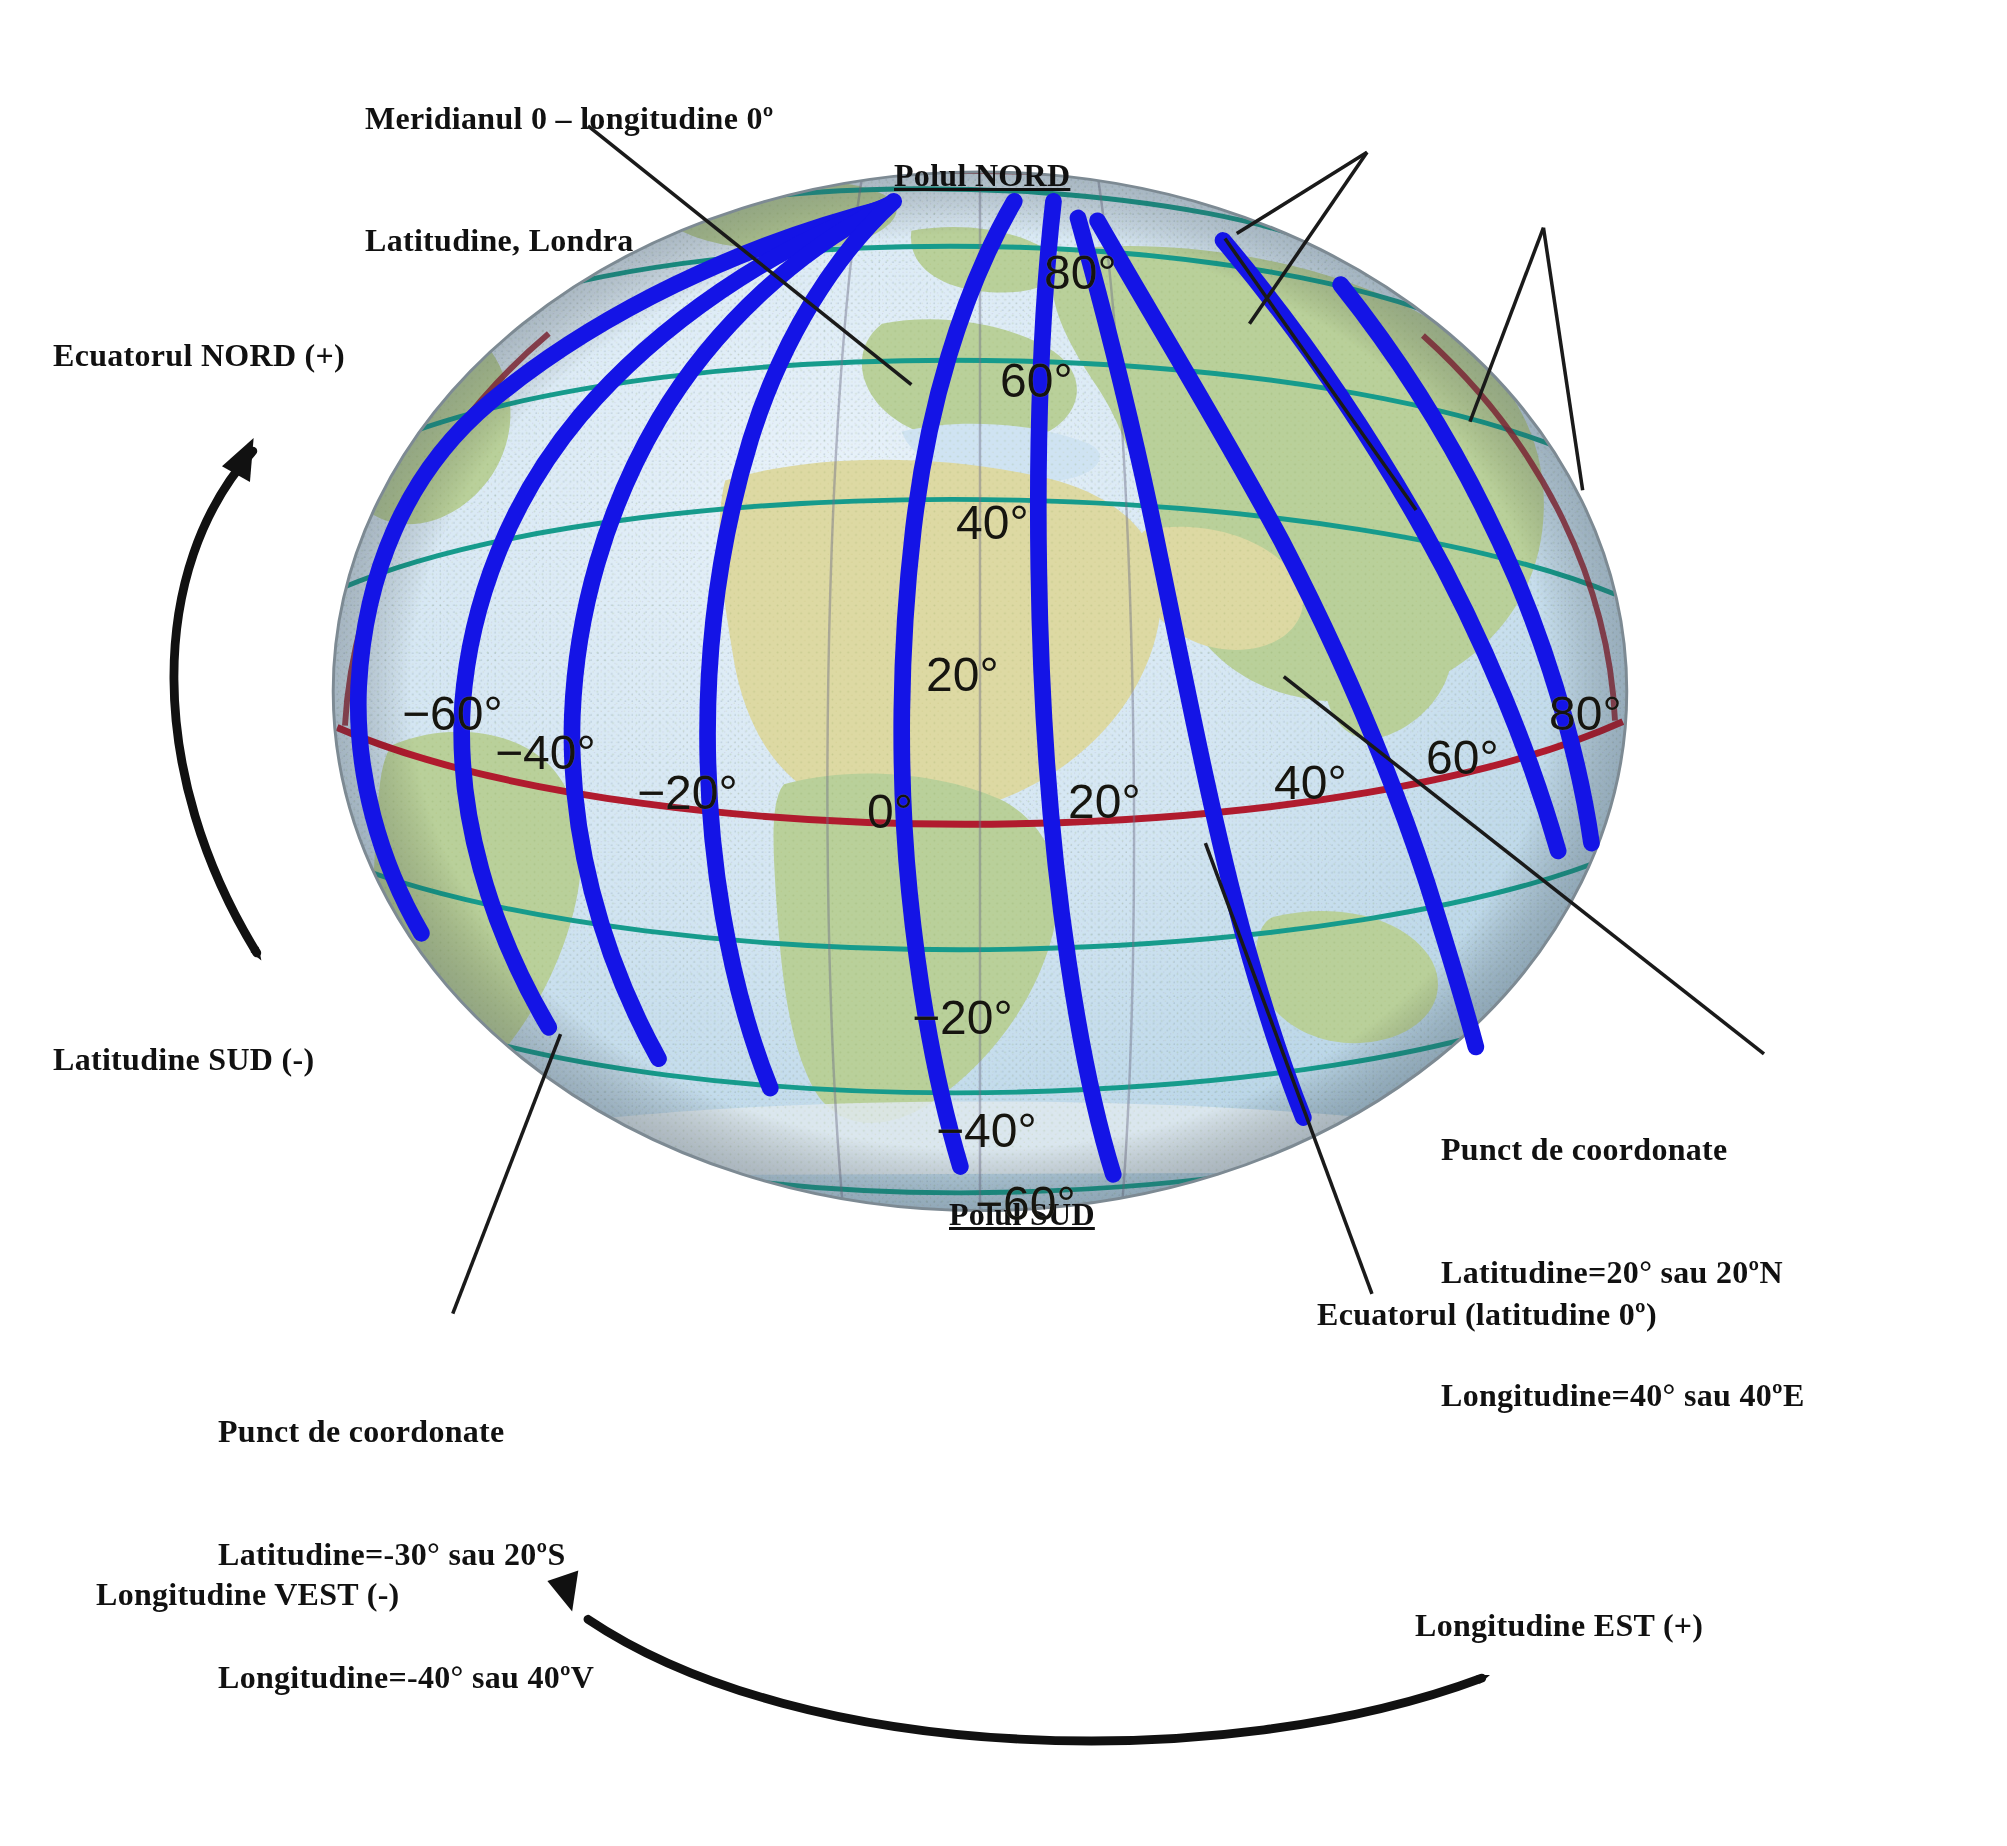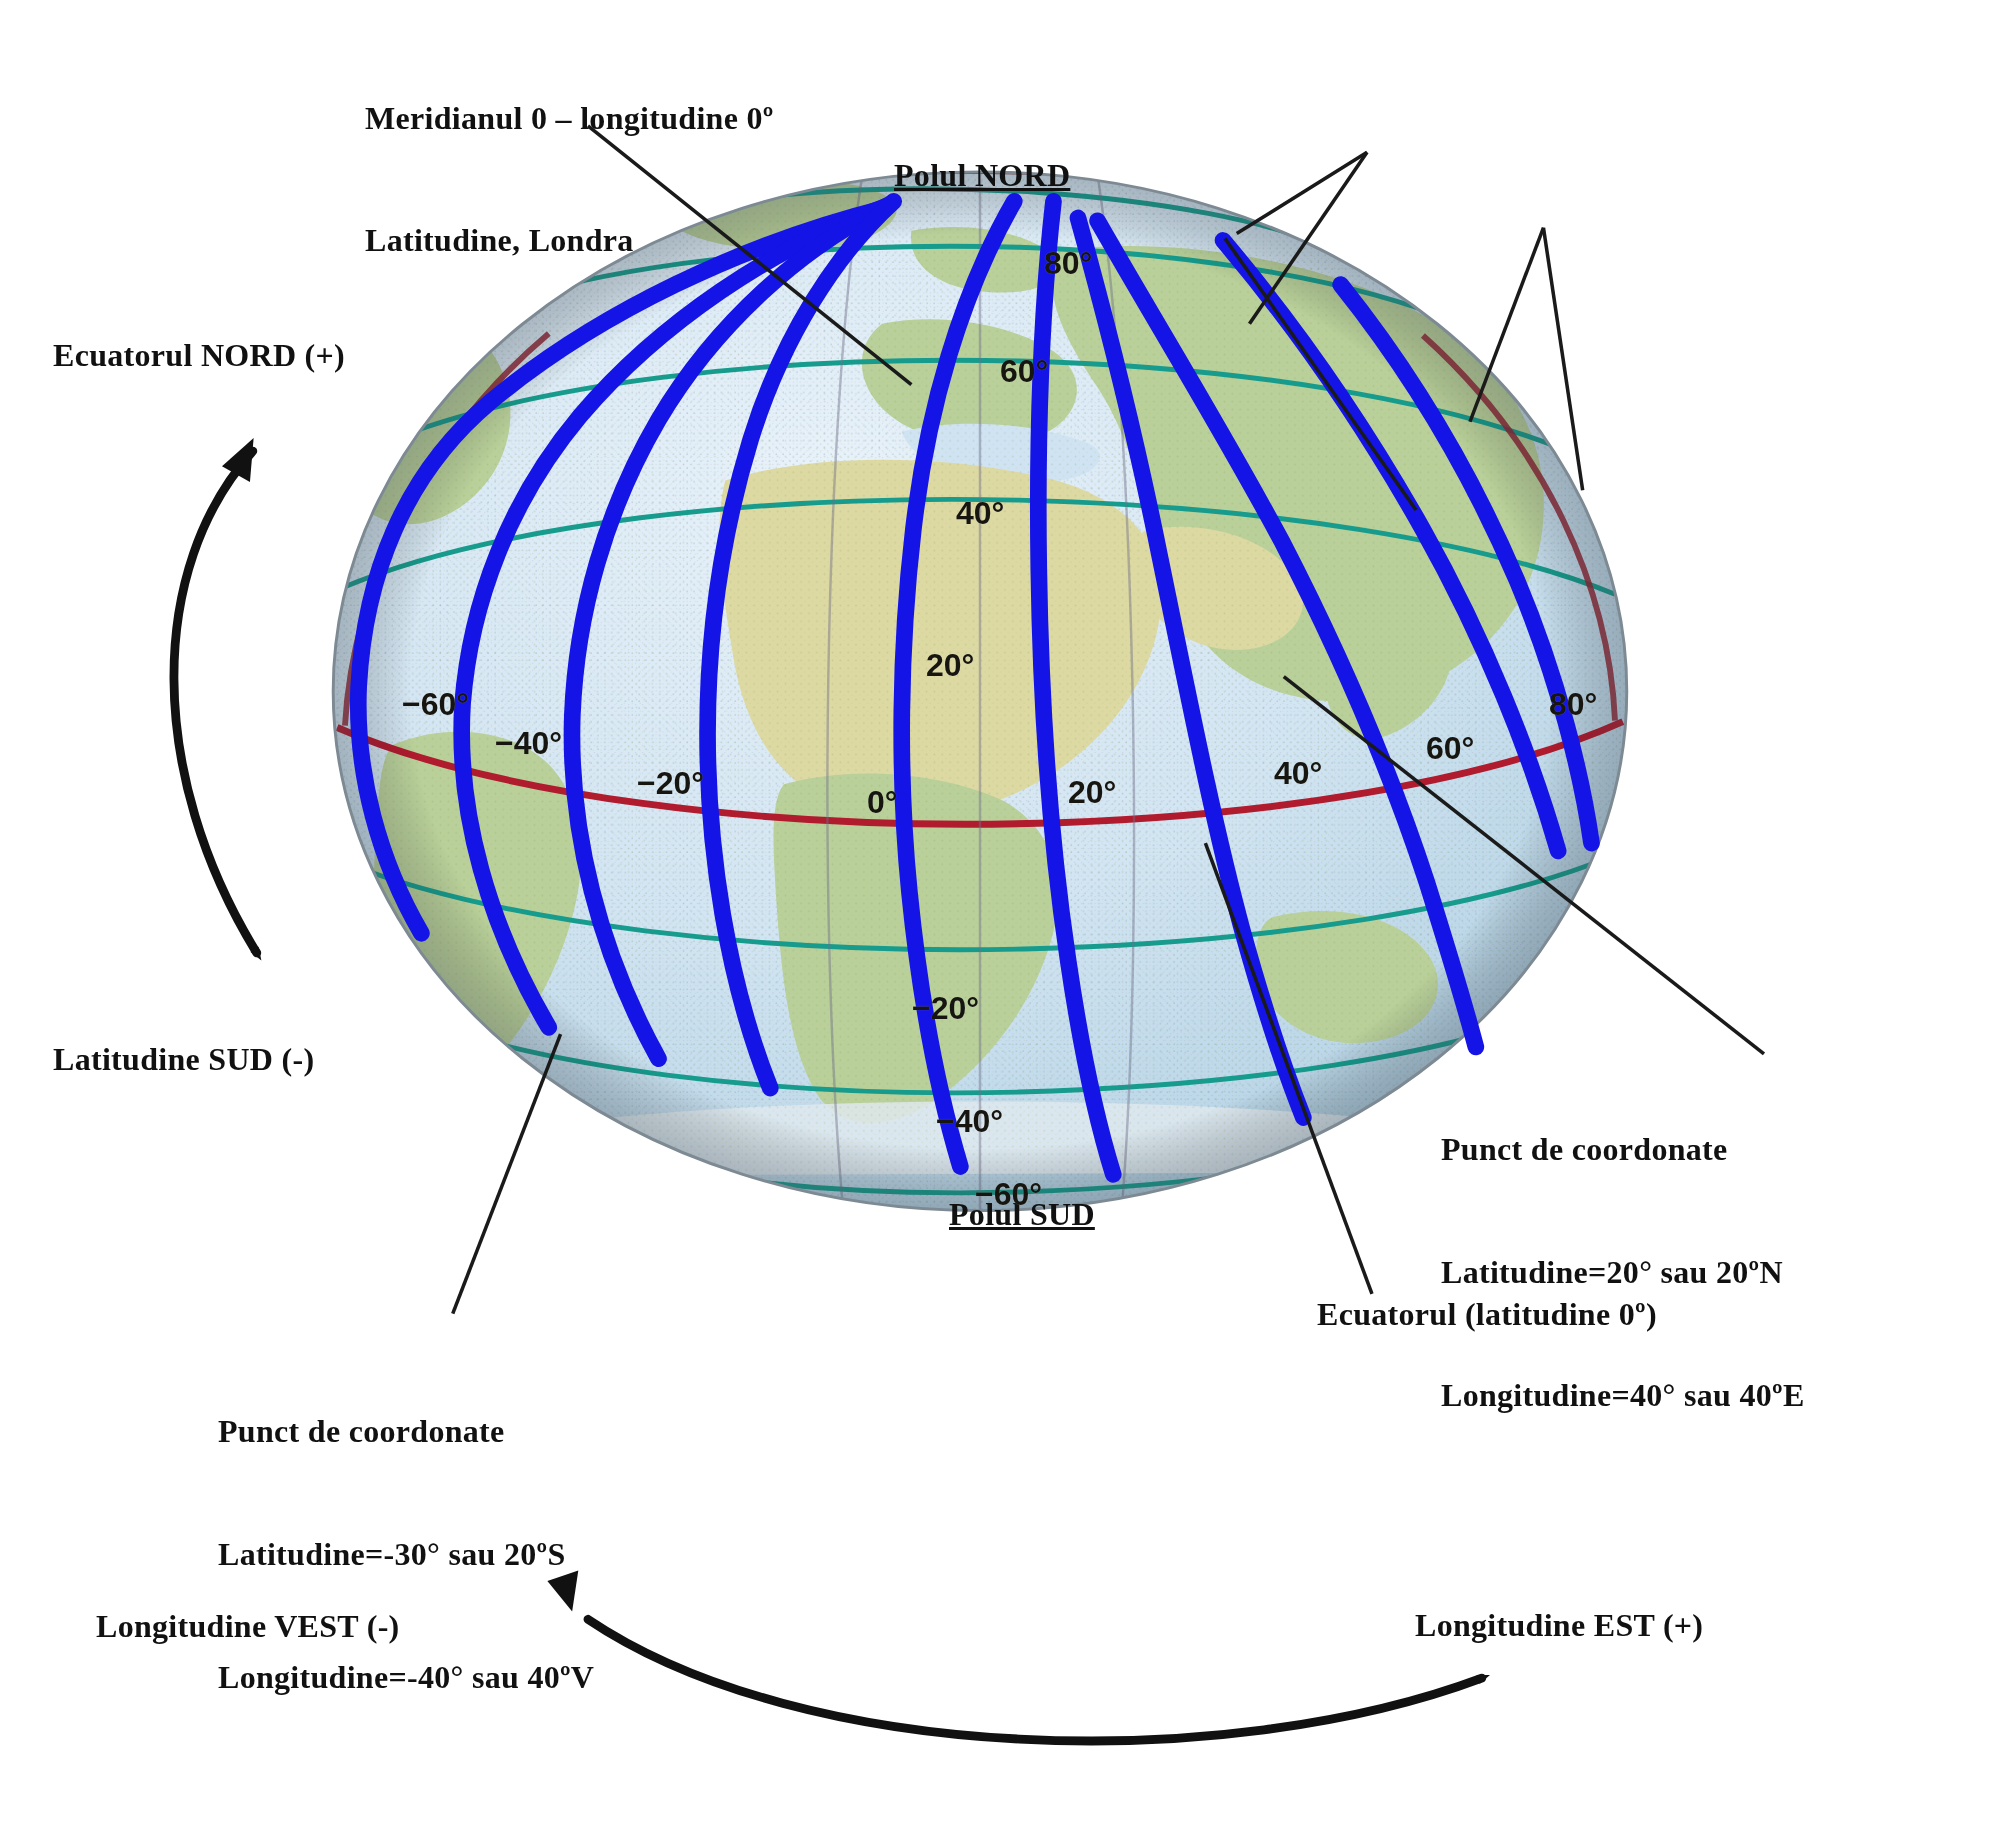--- a/index.html
+++ b/index.html
@@ -36,22 +36,22 @@
     white-space: pre;
     line-height: 1.28;
     letter-spacing: 0.3px;
   }
   .lbl-callout { font-size: 32px; }
   .lbl-axis    { font-size: 32px; }
   .lbl-pole    { font-size: 32px; text-decoration: underline; }
   .glbl {
     position: absolute;
     font-family: "Liberation Sans", "DejaVu Sans", sans-serif;
-    font-weight: 700;
-    font-size: 32px;
+    font-weight: 400;
+    font-size: 48px;
     color: #16150f;
     white-space: pre;
     text-shadow: 0 0 1px rgba(255,255,255,0.35);
   }
 </style>
 </head>
 <body>
 
 <div id="stage">
 
@@ -246,21 +246,21 @@
   </div>
 
   <div class="lbl lbl-pole" style="left:894px; top:155px;">Polul NORD</div>
 
   <div class="lbl lbl-pole" style="left:949px; top:1194px;">Polul SUD</div>
 
   <div class="lbl lbl-axis" style="left:53px; top:335px;">Ecuatorul NORD (+)</div>
 
   <div class="lbl lbl-axis" style="left:53px; top:1039px;">Latitudine SUD (-)</div>
 
-  <div class="lbl lbl-axis" style="left:96px; top:1574px;margin-top:32px;">Longitudine VEST (-)</div>
+  <div class="lbl lbl-axis" style="left:96px; top:1574px;">Longitudine VEST (-)</div>
 
   <div class="lbl lbl-axis" style="left:1415px; top:1605px;">Longitudine EST (+)</div>
 
   <div class="lbl lbl-callout" style="left:1441px; top:1047px;">
     <div>Punct de coordonate</div>
     <div>Latitudine=20° sau 20ºN</div>
     <div>Longitudine=40° sau 40ºE</div>
   </div>
 
   <div class="lbl lbl-callout" style="left:218px; top:1329px;">

